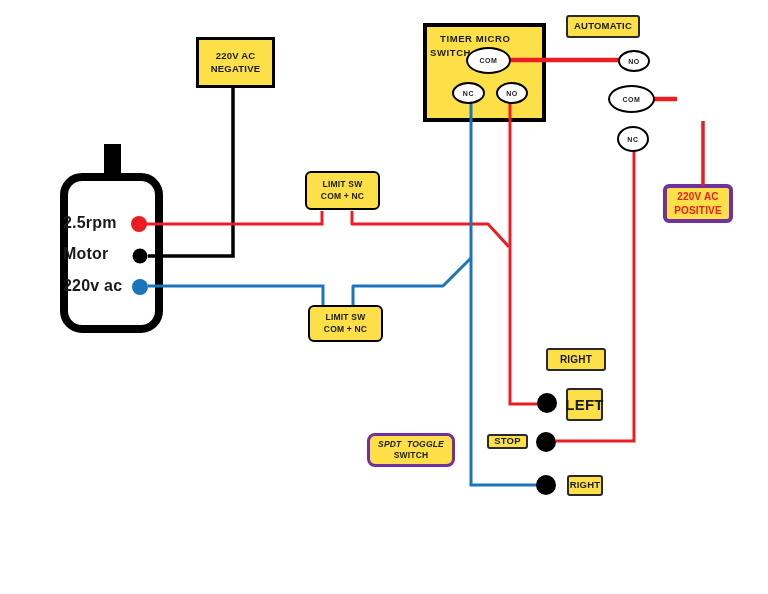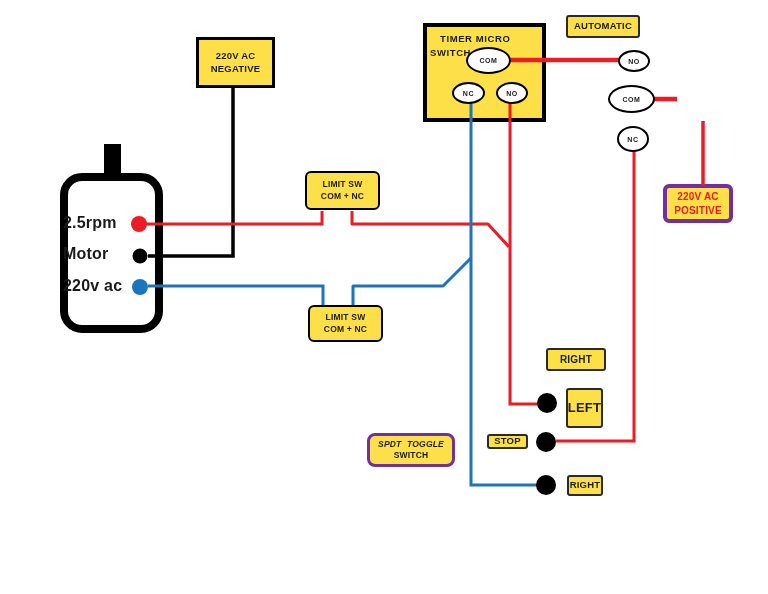--- a/index.html
+++ b/index.html
@@ -82,21 +82,21 @@
 
   <div class="box purplebox" id="spdt-box" style="left: 367px; top: 433px; width: 88px; height: 34px; font-size: 8.5px; border: 3.5px solid rgb(112, 48, 160); border-radius: 8px;">
     <span class="spdt-text">SPDT TOGGLE</span>
     <span>SWITCH</span>
   </div>
 
   <div class="box thinbox" style="left:546px;top:348px;width:60px;height:23px;font-size:10px;">
     <span>RIGHT</span>
   </div>
 
-  <div class="box thinbox" style="left:566px;top:388px;width:37px;height:40px;font-size:13px;">
+  <div class="box thinbox" style="left:566px;top:388px;width:37px;height:33px;font-size:15px;">
     <span>LEFT</span>
   </div>
 
   <div class="box thinbox" style="left:487px;top:434px;width:41px;height:15px;font-size:9.5px;">
     <span>STOP</span>
   </div>
 
   <div class="box thinbox" style="left:567px;top:475px;width:36px;height:21px;font-size:9.5px;">
     <span>RIGHT</span>
   </div>

